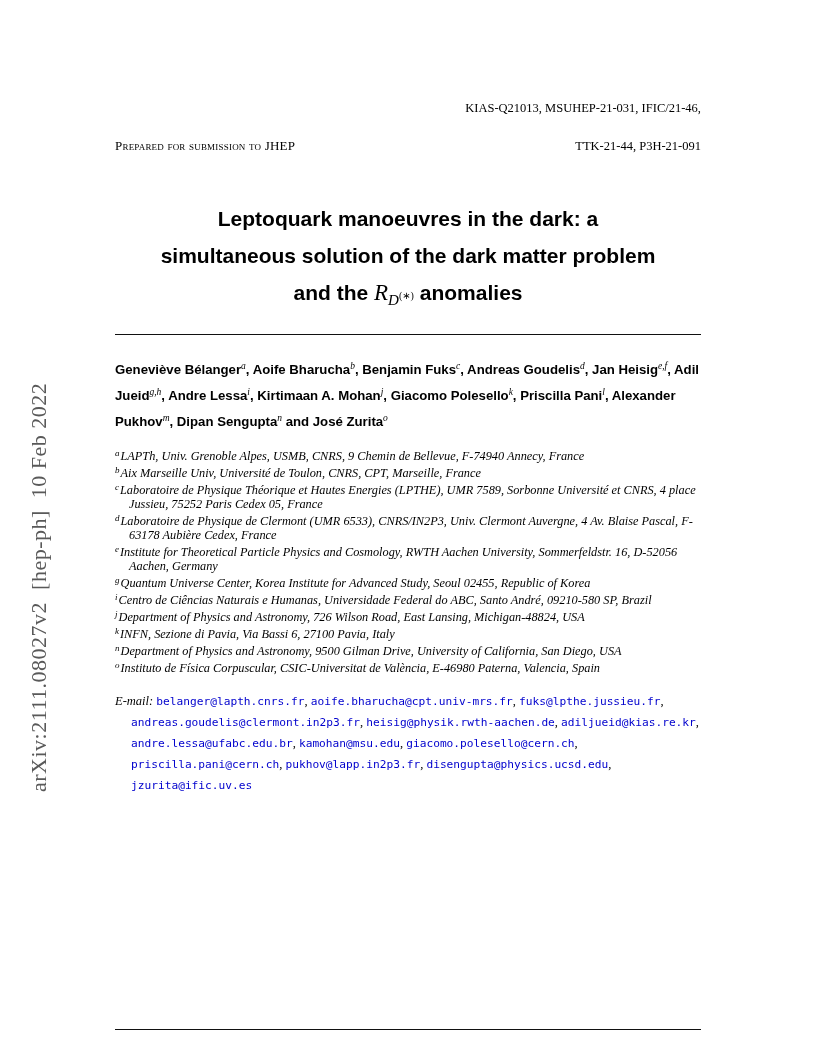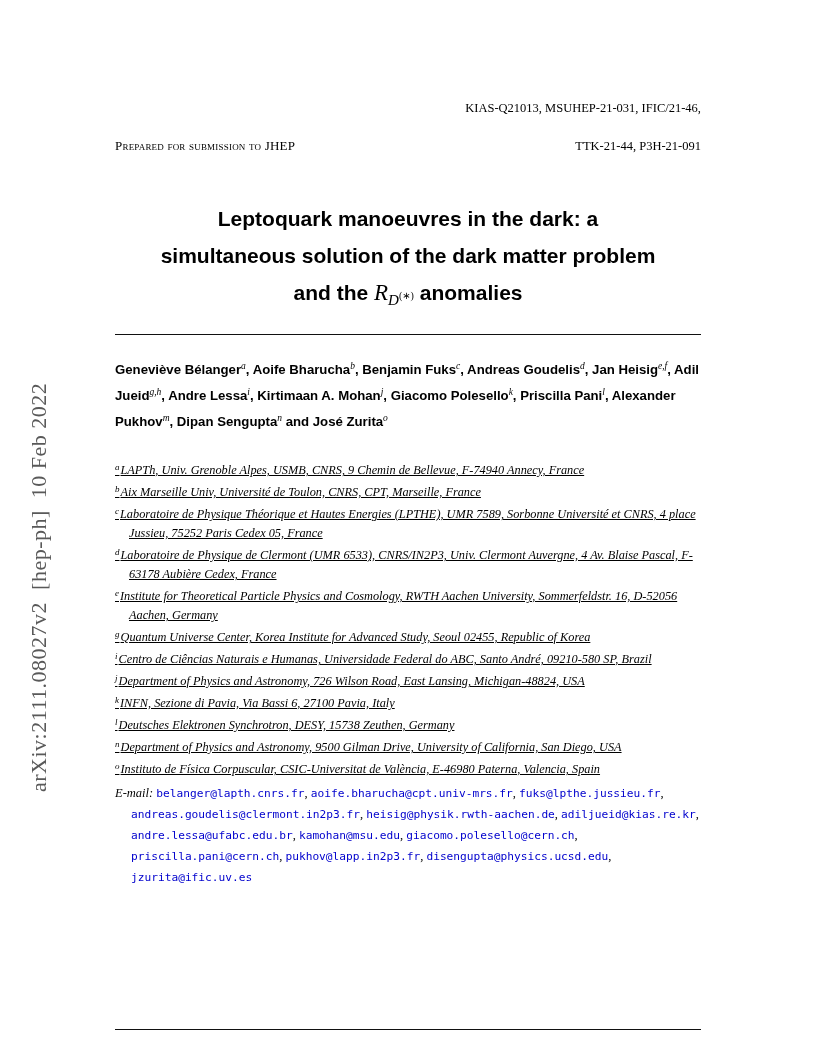--- a/index.html
+++ b/index.html
@@ -91,38 +91,37 @@
     line-height: 23px;
   }
   .author-sup {
     font-family: "Liberation Serif", serif;
     font-style: italic;
     font-weight: 400;
     font-size: 9.5px;
     vertical-align: 5px;
   }
   .affiliations {
-    margin-top: 25px;
+    margin-top: 13px;
     font-style: italic;
     font-size: 12.3px;
-    line-height: 19px;
-    text-decoration: underline;
+    line-height: 14px;
   }
   .affil {
     padding-left: 14px;
     text-indent: -14px;
   }
   .affil-sup {
     font-size: 9px;
     vertical-align: 4px;
     font-style: italic;
     padding-right: 1px;
   }
   .contact {
-    margin-top: 4px;
+    margin-top: 16px;
     padding-left: 16px;
     text-indent: -16px;
     font-size: 12.5px;
     line-height: 20px;
   }
   .email-label { font-style: italic; }
   .email {
     font-family: "DejaVu Sans Mono", monospace;
     font-size: 11.2px;
     color: #0000cd;
@@ -164,21 +163,20 @@
     <div class="affiliations">
       <div class="affil"><sup class="affil-sup">a</sup><span>LAPTh, Univ. Grenoble Alpes, USMB, CNRS, 9 Chemin de Bellevue, F-74940 Annecy, France</span></div>
       <div class="affil"><sup class="affil-sup">b</sup><span>Aix Marseille Univ, Université de Toulon, CNRS, CPT, Marseille, France</span></div>
       <div class="affil"><sup class="affil-sup">c</sup><span>Laboratoire de Physique Théorique et Hautes Energies (LPTHE), UMR 7589, Sorbonne Université et CNRS, 4 place Jussieu, 75252 Paris Cedex 05, France</span></div>
       <div class="affil"><sup class="affil-sup">d</sup><span>Laboratoire de Physique de Clermont (UMR 6533), CNRS/IN2P3, Univ. Clermont Auvergne, 4 Av. Blaise Pascal, F-63178 Aubière Cedex, France</span></div>
       <div class="affil"><sup class="affil-sup">e</sup><span>Institute for Theoretical Particle Physics and Cosmology, RWTH Aachen University, Sommerfeldstr. 16, D-52056 Aachen, Germany</span></div>
       <div class="affil"><sup class="affil-sup">g</sup><span>Quantum Universe Center, Korea Institute for Advanced Study, Seoul 02455, Republic of Korea</span></div>
       <div class="affil"><sup class="affil-sup">i</sup><span>Centro de Ciências Naturais e Humanas, Universidade Federal do ABC, Santo André, 09210-580 SP, Brazil</span></div>
       <div class="affil"><sup class="affil-sup">j</sup><span>Department of Physics and Astronomy, 726 Wilson Road, East Lansing, Michigan-48824, USA</span></div>
       <div class="affil"><sup class="affil-sup">k</sup><span>INFN, Sezione di Pavia, Via Bassi 6, 27100 Pavia, Italy</span></div>
-      <div class="affil"><sup class="affil-sup">l</sup><span>Deutsches Elektronen Synchrotron, DESY, 15738 Zeuthen, Germany</span></div>
       <div class="affil"><sup class="affil-sup">n</sup><span>Department of Physics and Astronomy, 9500 Gilman Drive, University of California, San Diego, USA</span></div>
       <div class="affil"><sup class="affil-sup">o</sup><span>Instituto de Física Corpuscular, CSIC-Universitat de València, E-46980 Paterna, Valencia, Spain</span></div>
     </div>
 
     <p class="contact"><span class="email-label">E-mail:</span> <a class="email">belanger@lapth.cnrs.fr</a><span class="email-sep">, </span><a class="email">aoife.bharucha@cpt.univ-mrs.fr</a><span class="email-sep">, </span><a class="email">fuks@lpthe.jussieu.fr</a><span class="email-sep">, </span><a class="email">andreas.goudelis@clermont.in2p3.fr</a><span class="email-sep">, </span><a class="email">heisig@physik.rwth-aachen.de</a><span class="email-sep">, </span><a class="email">adiljueid@kias.re.kr</a><span class="email-sep">, </span><a class="email">andre.lessa@ufabc.edu.br</a><span class="email-sep">, </span><a class="email">kamohan@msu.edu</a><span class="email-sep">, </span><a class="email">giacomo.polesello@cern.ch</a><span class="email-sep">, </span><a class="email">priscilla.pani@cern.ch</a><span class="email-sep">, </span><a class="email">pukhov@lapp.in2p3.fr</a><span class="email-sep">, </span><a class="email">disengupta@physics.ucsd.edu</a><span class="email-sep">, </span><a class="email">jzurita@ific.uv.es</a></p>
 
   </div>
 
   <div class="bottom-rule"></div>
 

